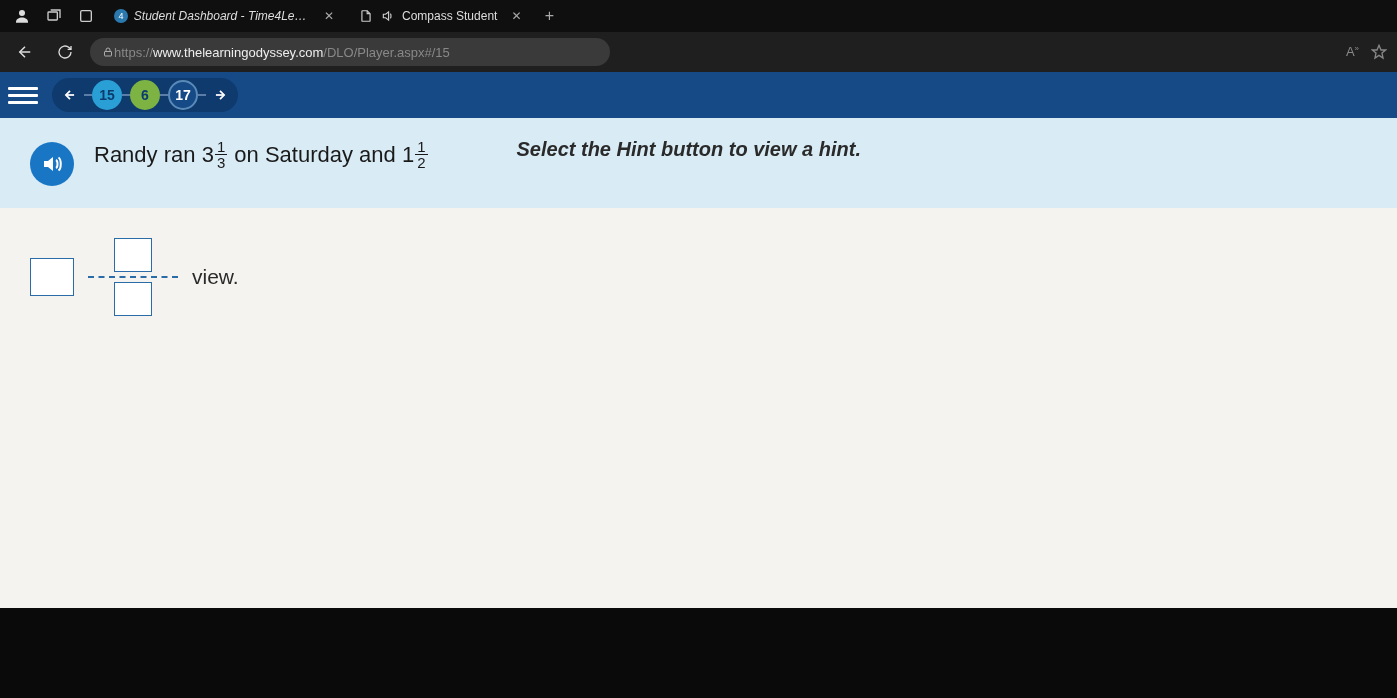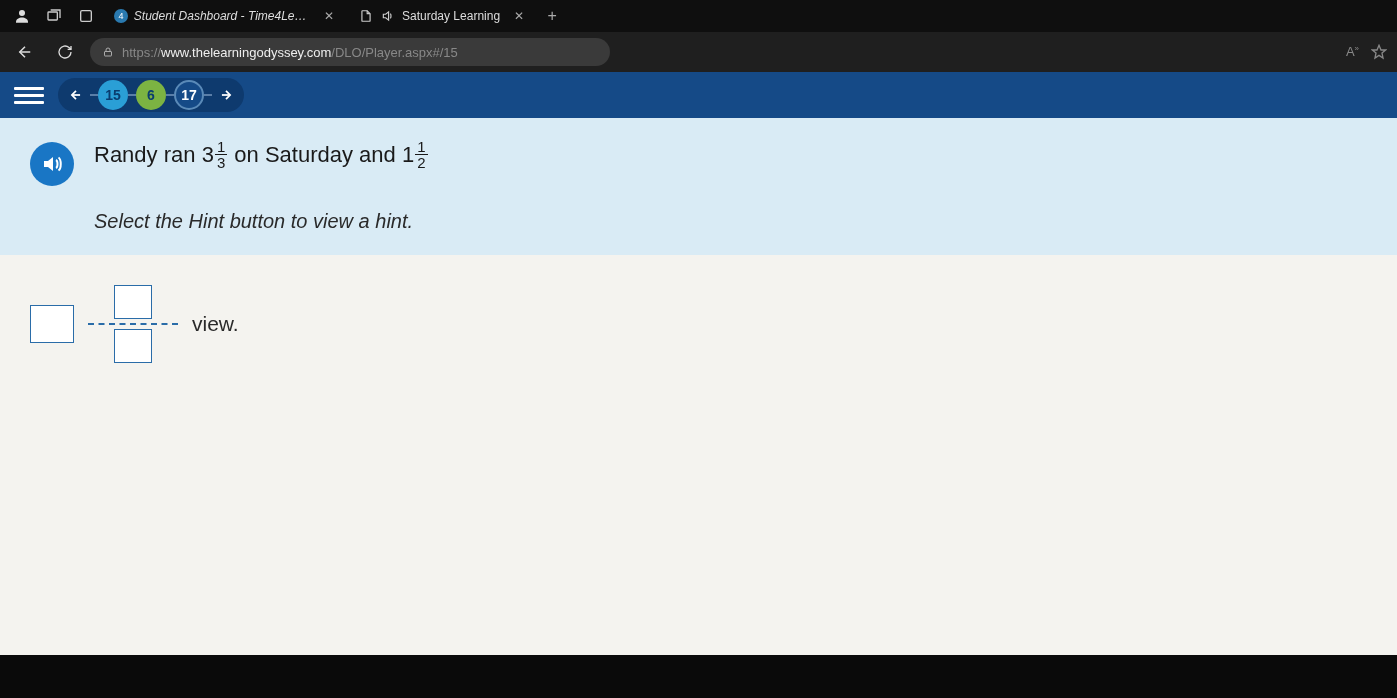--- a/index.html
+++ b/index.html
@@ -57,37 +57,36 @@
   color:#ccc; cursor:pointer;
 }
 .url-box {
   flex: 0 0 auto;
   display:flex;
   align-items:center;
   background:#3a3a3a;
   border-radius: 14px;
   height: 28px;
   padding: 0 12px;
-  gap: 8px;
   width: 520px;
 }
 .url-box .lock { color:#aaa; font-size:12px; }
 .url-text { font-size:13px; color:#888; white-space:nowrap; }
 .url-text .proto { color:#888; }
 .url-text .host { color:#eee; }
 .addr-right { margin-left:auto; display:flex; gap:12px; color:#888; }
 .app {
   background: #fff;
 }
 .app-toolbar {
   background: #154a87;
   height: 46px;
   display:flex;
   align-items:center;
-  padding: 0 14px;
+  padding: 0 8px;
   gap: 14px;
 }
 .hamburger {
   width: 30px; height:30px;
   display:flex; flex-direction:column; justify-content:center; gap:4px;
   cursor:pointer;
 }
 .hamburger span { height:3px; background:#fff; border-radius:1px; }
 .step-nav {
   display:flex;
@@ -113,21 +112,21 @@
   cursor:pointer;
   border:2px solid transparent;
 }
 .step.completed { background:#2a9fd6; color:#0a3d6e; }
 .step.current { background:#7cb342; color:#0a3d6e; }
 .step.upcoming { background:#154a87; color:#fff; border-color:#5a8ab8;text-align:right; }
 .question-panel {
   background:#d9ebf5;
   padding: 20px 30px 22px 30px;
   display:flex;
-  flex-direction:column;
+  flex-direction:row;
   gap: 24px;
 }
 .q-row { display:flex; align-items:flex-start; gap:20px; }
 .speaker-btn {
   width:44px; height:44px;
   border-radius:50%;
   background:#1976c5;
   display:flex; align-items:center; justify-content:center;
   color:#fff;
   cursor:pointer;
@@ -150,20 +149,21 @@
   position:relative;
   top:-2px;
 }
 .frac .num { border-bottom:1.5px solid #1a1a1a; padding:0 2px; }
 .frac .den { padding:0 2px; }
 .hint-text {
   font-size:20px;
   font-style:italic;
   color:#2a2a2a;
   margin-left: 64px;
+  font-weight: bold;
 }
 .answer-area {
   background:#f4f3ef;
   padding: 30px 30px;
   min-height: 400px;
 }
 .answer-row {
   display:flex;
   align-items:center;
   gap: 14px;
@@ -223,21 +223,21 @@
             <path d="M14 3H6a1 1 0 0 0-1 1v16a1 1 0 0 0 1 1h12a1 1 0 0 0 1-1V8z"></path>
             <path d="M14 3v5h5"></path>
           </svg>
       </span>
       <span class="tab-fav">
         <svg width="14" height="14" viewBox="0 0 24 24" fill="none" stroke="#ccc" stroke-width="2">
             <path d="M4 9v6h4l5 4V5L8 9H4z"></path>
             <path d="M16 8c1.5 1.5 1.5 6.5 0 8"></path>
           </svg>
       </span>
-      <span>Saturday Learning</span>
+      <span>Compass Student</span>
       <span class="tab-close">✕</span>
     </div>
     <div class="tab-new">+</div>
   </div>
 
   <div class="addr-bar">
     <div class="nav-btn">
       <svg width="18" height="18" viewBox="0 0 24 24" fill="none" stroke="#ddd" stroke-width="2">
           <path d="M19 12H5"></path>
           <path d="M12 5l-7 7 7 7"></path>

